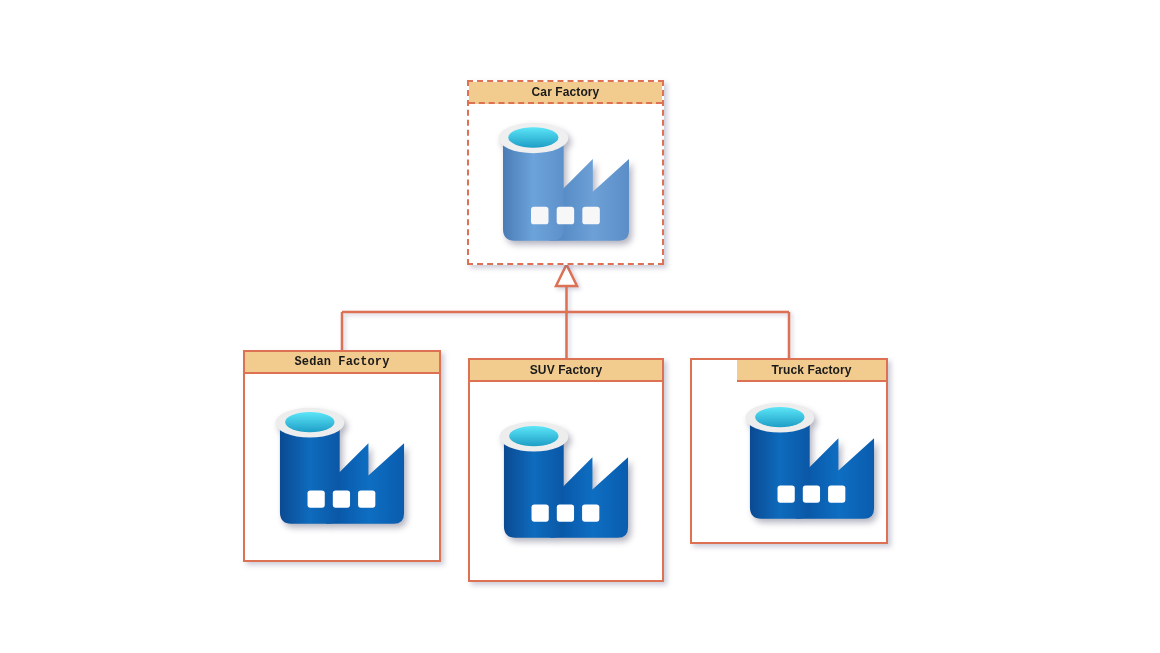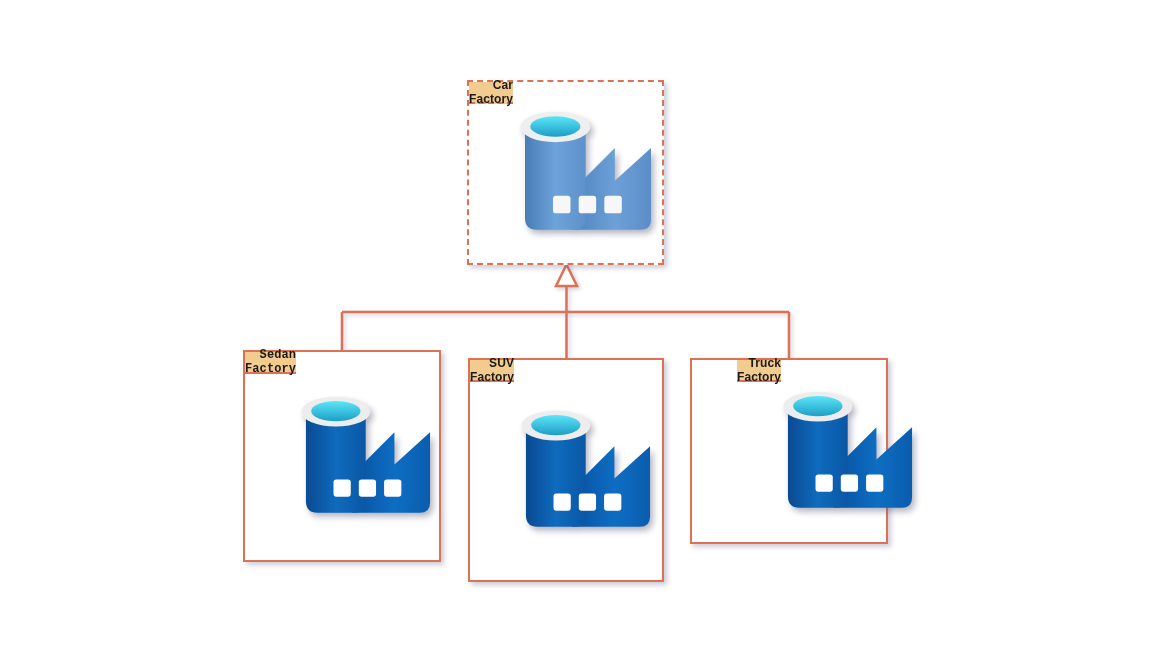--- a/index.html
+++ b/index.html
@@ -26,22 +26,21 @@
     width: 1160px; height: 653px;
     pointer-events: none;
   }
 
   .node {
     position: absolute;
     background: #fff;
     border: 2.5px solid var(--border_accent, #DC7154);
     box-shadow: 3px 3px 5px rgba(110, 110, 145, 0.35);
     display: flex;
-    flex-direction: row;
-    text-align: right;
+    flex-direction: column;
   }
   .node.abstract {
     border-style: dashed;
   }
 
   .node-header {
     height: 22px;
     flex: 0 0 22px;
     background: var(--header_fill, #F2CC8E);
     border-bottom: 2.5px solid var(--border_accent, #DC7154);

